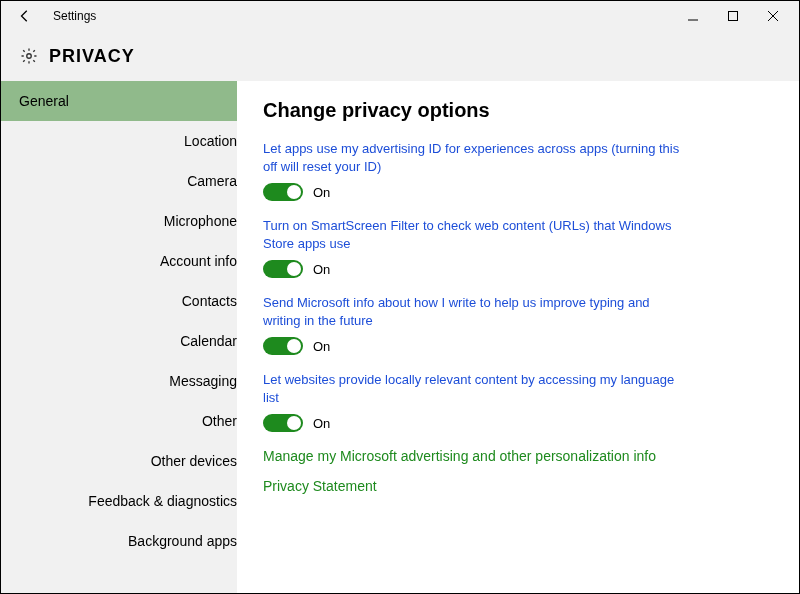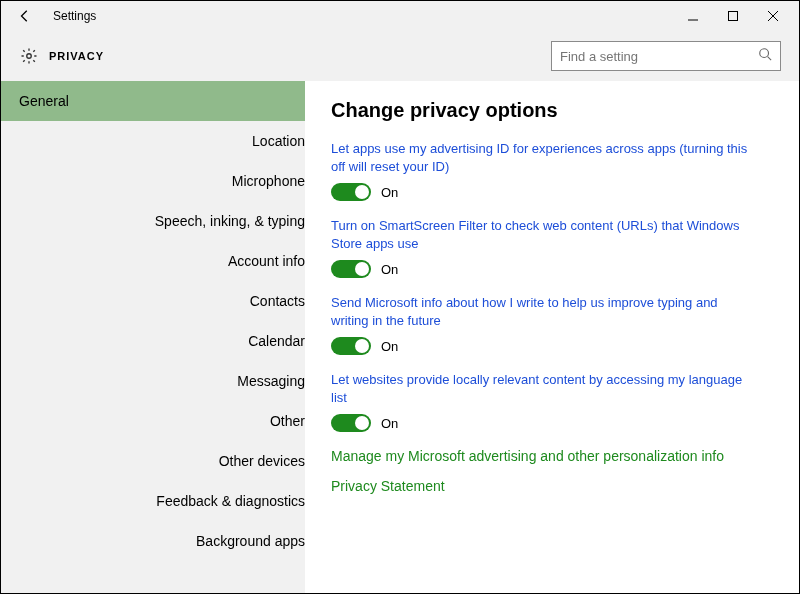--- a/index.html
+++ b/index.html
@@ -10,27 +10,27 @@
   .back-btn { width: 36px; height: 28px; display:flex; align-items:center; justify-content:center; }
   .back-btn svg { width:14px; height:14px; }
   .title { font-size: 12px; margin-left: 10px; }
   .win-controls { margin-left:auto; display:flex; }
   .win-controls .ctl { width: 40px; height: 28px; display:flex; align-items:center; justify-content:center; }
   .win-controls svg { width:12px; height:12px; }
   
   .header { height: 50px; display:flex; align-items:center; padding: 0 18px; }
   .gear { width:20px; height:20px; display:flex; align-items:center; justify-content:center; margin-right:10px; }
   .gear svg { width:18px; height:18px; stroke:#333; }
-  .page-title { font-weight:600; font-size:11px; letter-spacing:1px; }
+  .page-title { font-weight:600; font-size:18px; letter-spacing:1px; }
   .search-wrap { margin-left:auto; width:230px; height:30px; border:1px solid #8a8a8a; background:#fff; display:flex; align-items:center; padding:0 8px; }
   .search-wrap input { flex:1; border:none; outline:none; font-size:13px; color:#666; background:transparent; }
   .search-wrap .sicon svg { width:14px; height:14px; stroke:#666; fill:none; }
   
   .body { flex:1; display:flex; min-height:0; }
-  .sidebar { width:304px; background:#f1f1f1; border-right: none; overflow:hidden; }
+  .sidebar { width:236px; background:#f1f1f1; border-right: none; overflow:hidden; }
   .sidebar-item { height:40px; display:flex; align-items:center; padding-left:18px; font-size:14px; cursor:pointer; color:#000; }
   .sidebar-item.selected { background:#90ba8b; }
   .sidebar-item:not(.selected) { border-bottom:1px solid transparent;justify-content:flex-end; }
   .content { flex:1; background:#fff; padding: 18px 26px 10px 26px; overflow:auto; }
   .content h1 { font-weight:700; font-size:20px; margin-bottom:18px; }
   .setting { margin-bottom:16px; max-width:420px; }
   .setting-desc { font-size:13px; color:#1d4ed8; line-height:1.35; }
   .toggle-row { display:flex; align-items:center; margin-top:8px; }
   .toggle { width:40px; height:18px; border-radius:10px; background:#1e8a1e; position:relative; cursor:pointer; }
   .toggle .knob { position:absolute; right:2px; top:2px; width:14px; height:14px; border-radius:50%; background:#fff; }
@@ -70,44 +70,35 @@
   </div>
 
   <div class="header">
     <span class="gear">
       <svg viewBox="0 0 24 24" fill="none" stroke="#333" stroke-width="1.8">
         <circle cx="12" cy="12" r="3"></circle>
         <path d="M12 2v3M12 19v3M4.2 4.2l2.1 2.1M17.7 17.7l2.1 2.1M2 12h3M19 12h3M4.2 19.8l2.1-2.1M17.7 6.3l2.1-2.1"></path>
       </svg>
     </span>
     <span class="page-title">PRIVACY</span>
-    <div class="search-wrap">
-      <input type="text" placeholder="Find a setting" style="">
-      <span class="sicon">
-        <svg viewBox="0 0 16 16">
-            <circle cx="7" cy="7" r="5" stroke="#666" stroke-width="1.3" fill="none"></circle>
-            <line x1="11" y1="11" x2="15" y2="15" stroke="#666" stroke-width="1.3"></line>
-          </svg>
-      </span>
-    </div>
   </div>
 
   <div class="body">
     <div class="sidebar" id="sidebar">
         <div class="sidebar-item selected">
           <span>General</span>
         </div>
         <div class="sidebar-item">
           <span>Location</span>
         </div>
         <div class="sidebar-item">
-          <span>Microphone</span>
+          <span>Camera</span>
         </div>
         <div class="sidebar-item">
-          <span>Speech, inking, &amp; typing</span>
+          <span>Microphone</span>
         </div>
         <div class="sidebar-item">
           <span>Account info</span>
         </div>
         <div class="sidebar-item">
           <span>Contacts</span>
         </div>
         <div class="sidebar-item">
           <span>Calendar</span>
         </div>

